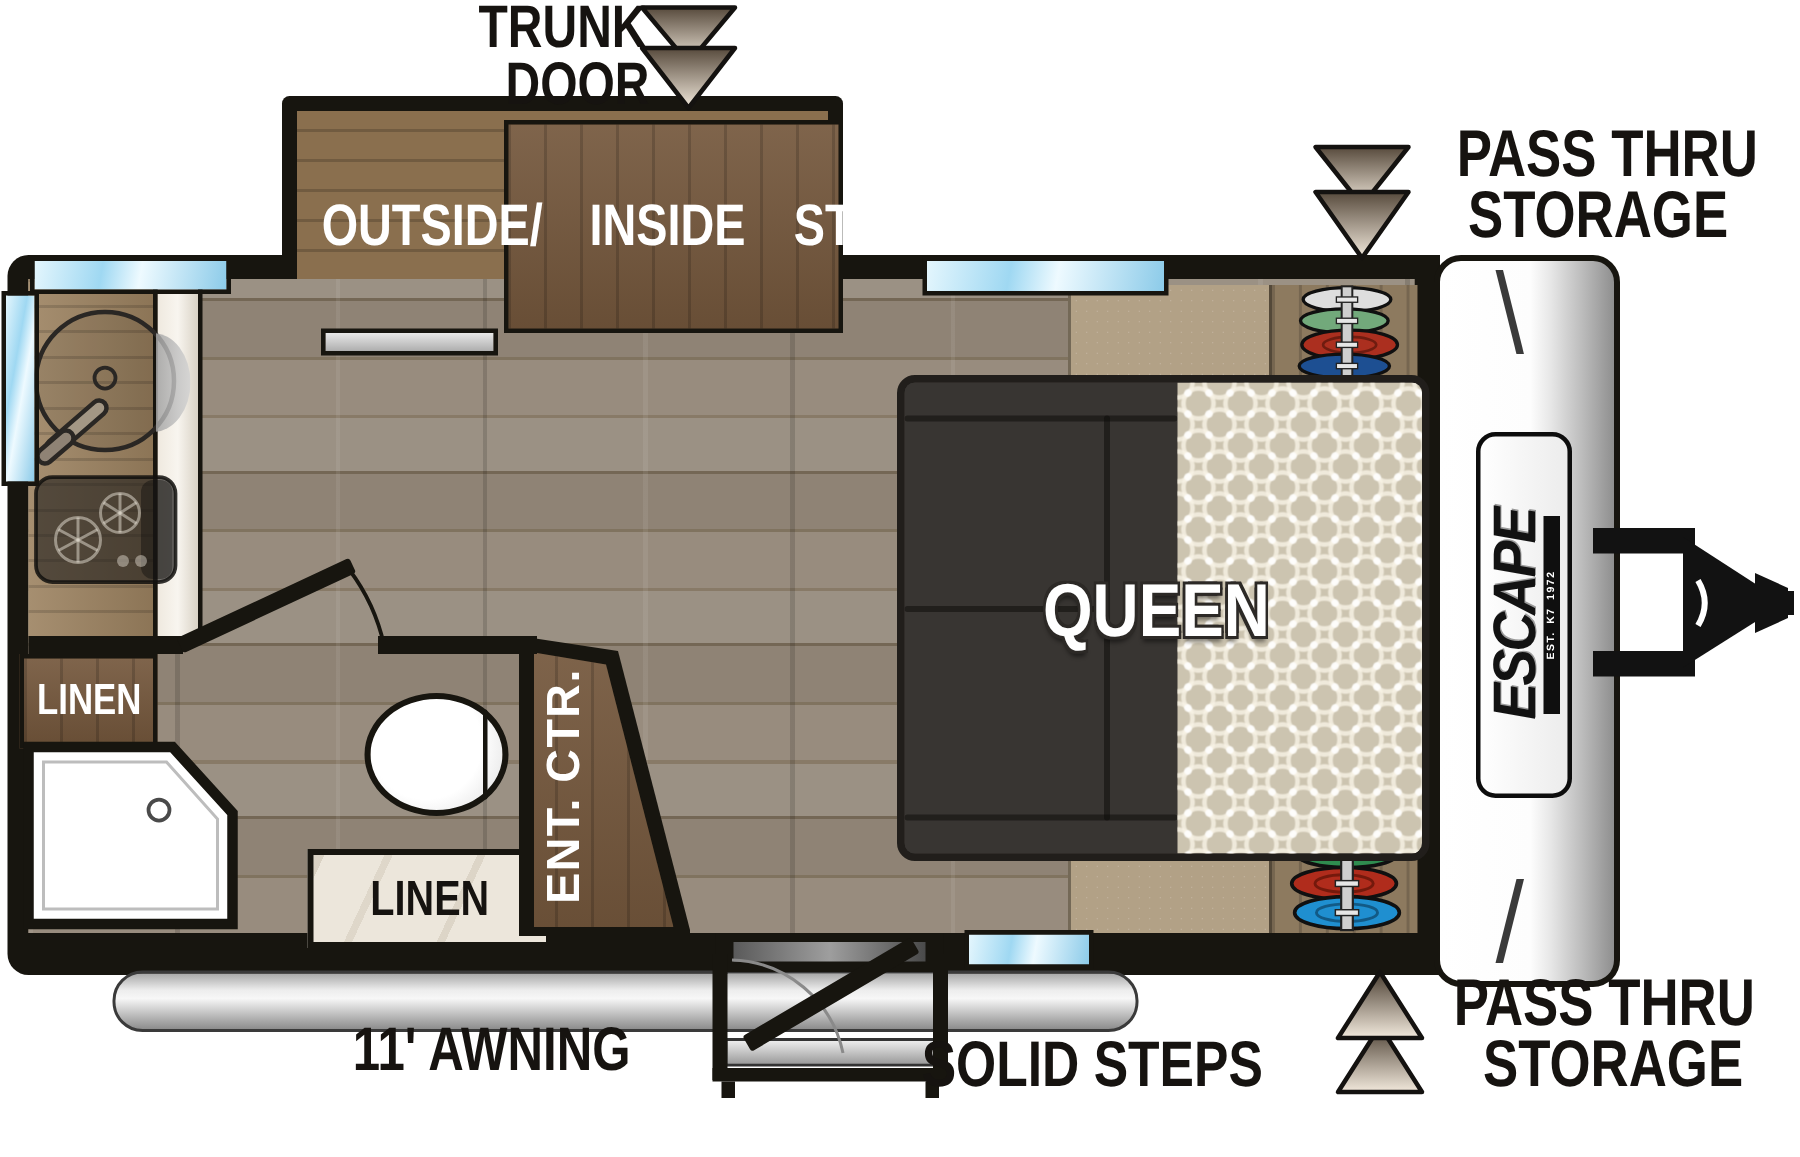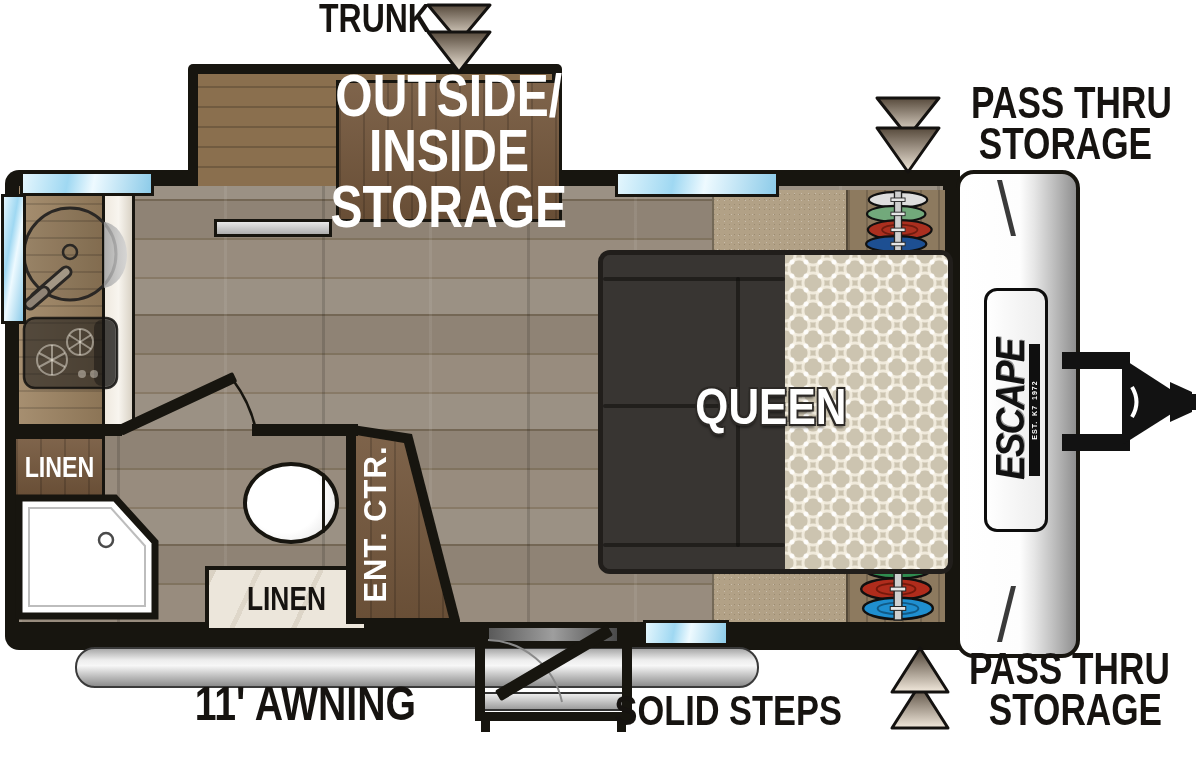--- a/index.html
+++ b/index.html
@@ -80,22 +80,22 @@
   .bowl{position:absolute;left:-27px;top:0;width:50px;height:66px;border-radius:50%;
     background:linear-gradient(90deg,#6f6f6f,#d3d3d3);opacity:.85;}
   .cooktop-svg{left:22px;top:316px;z-index:4;}
   
   .refrig{left:200px;top:84px;width:138px;height:132px;z-index:4;border:3px solid #17150f;
     background:linear-gradient(125deg,#fdfdfd 0%,#e9e9e9 45%,#b9b9b9 100%);
     display:flex;align-items:center;justify-content:center;font-weight:700;font-size:40px;color:#181512;}
   .refrig-tab{left:214px;top:219px;width:112px;height:12px;z-index:4;border:3px solid #17150f;
     background:linear-gradient(180deg,#e8e8e8,#aeaeae);}
   .storage{left:336px;top:80px;width:220px;height:136px;z-index:4;border:3px solid #17150f;
-    display:flex;flex-direction:column;align-items:center;justify-content:center;
-    font-weight:700;font-size:60px;line-height:.92;color:#fff;text-align:center;}
+    display:flex;flex-direction:row;align-items:center;justify-content:center;
+    font-weight:700;font-size:39px;line-height:.92;color:#fff;text-align:center;}
   
   .carpet-top{left:712px;top:190px;width:134px;height:62px;z-index:3;border-left:2px solid rgba(0,0,0,.35);}
   .carpet-bot{left:712px;top:560px;width:134px;height:62px;z-index:3;border-left:2px solid rgba(0,0,0,.35);}
   .discsq-top{left:846px;top:190px;width:97px;height:62px;z-index:3;}
   .discsq-bot{left:846px;top:558px;width:97px;height:64px;z-index:3;}
   .discsq{background-color:#8d7a5f;
     background-image:repeating-linear-gradient(90deg, rgba(0,0,0,.16) 0 2px, transparent 2px 18px);
     border-left:2px solid rgba(0,0,0,.4);}
   .bed{left:598px;top:250px;width:345px;height:314px;z-index:4;border:5px solid #211e1b;border-radius:12px;
     overflow:hidden;background:#383532;}
@@ -161,21 +161,21 @@
     display:flex;flex-direction:column;align-items:center;gap:1px;}
   .badge-word{font-weight:700;font-style:italic;font-size:40px;letter-spacing:-2px;color:#121212;
     line-height:.9;text-shadow:1px 1px 0 #9a9a9a;transform:scaleX(.92);}
   .badge-bar{width:132px;height:11px;background:#0f0f0f;color:#fff;display:flex;align-items:center;
     justify-content:center;gap:5px;font-size:7px;font-weight:700;letter-spacing:1px;}
   .hitch-svg{left:1058px;top:332px;z-index:3;}
   
   .trunk-label{left:285px;top:0px;width:160px;font-size:40px;}
   .pass-top{left:946px;top:82px;width:228px;font-size:44px;}
   .pass-bot{left:944px;top:648px;width:240px;font-size:44px;}
-  .awning-label{left:128px;top:680px;width:316px;font-size:49px;}
+  .awning-label{left:128px;top:680px;width:316px;font-size:41px;}
   .steps-label{left:556px;top:690px;width:314px;font-size:43px;}
   .arrow-svg{position:absolute;z-index:9;}
 </style>
 </head>
 <body>
 
 <div class="stage">
 
   <div class="abs bumpout"></div>
   <div class="abs bumpout-inner wood-brown-h"></div>
@@ -332,20 +332,21 @@
   <div class="abs awning-tube"></div>
   <div class="rail rail-l"></div>
   <div class="rail rail-r"></div>
   <div class="abs steps-bottom"></div>
   <div class="foot" style="left:481px;"></div>
   <div class="foot" style="left:617px;"></div>
   <div class="abs step-diag"></div>
 
   <div class="lbl trunk-label">
     <div><span class="cond">TRUNK</span></div>
+    <div><span class="cond">DOOR</span></div>
   </div>
   <svg class="arrow-svg" style="left:424px;top:2px;" width="70" height="74" viewBox="0 0 70 74">
     <defs>
         <linearGradient id="ar1" x1="0" y1="0" x2="0" y2="1">
       <stop offset="0" stop-color="#574a3c"></stop>
           <stop offset="1" stop-color="#f2e9dc"></stop>
         </linearGradient>
       </defs>
     <polygon points="4,3 66,3 35,40" fill="url(#ar1)" stroke="#141210" stroke-width="3" stroke-linejoin="round"></polygon>
     <polygon points="4,30 66,30 35,70" fill="url(#ar1)" stroke="#141210" stroke-width="3" stroke-linejoin="round"></polygon>

